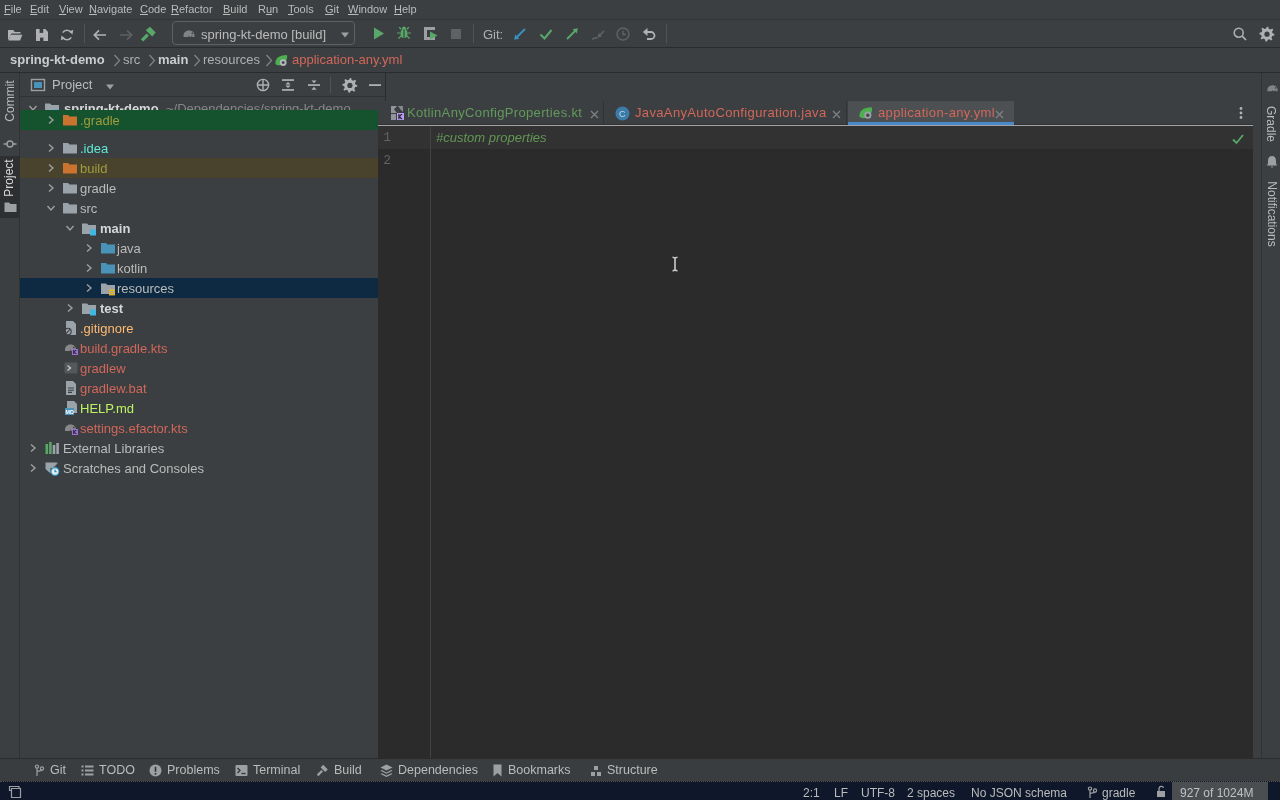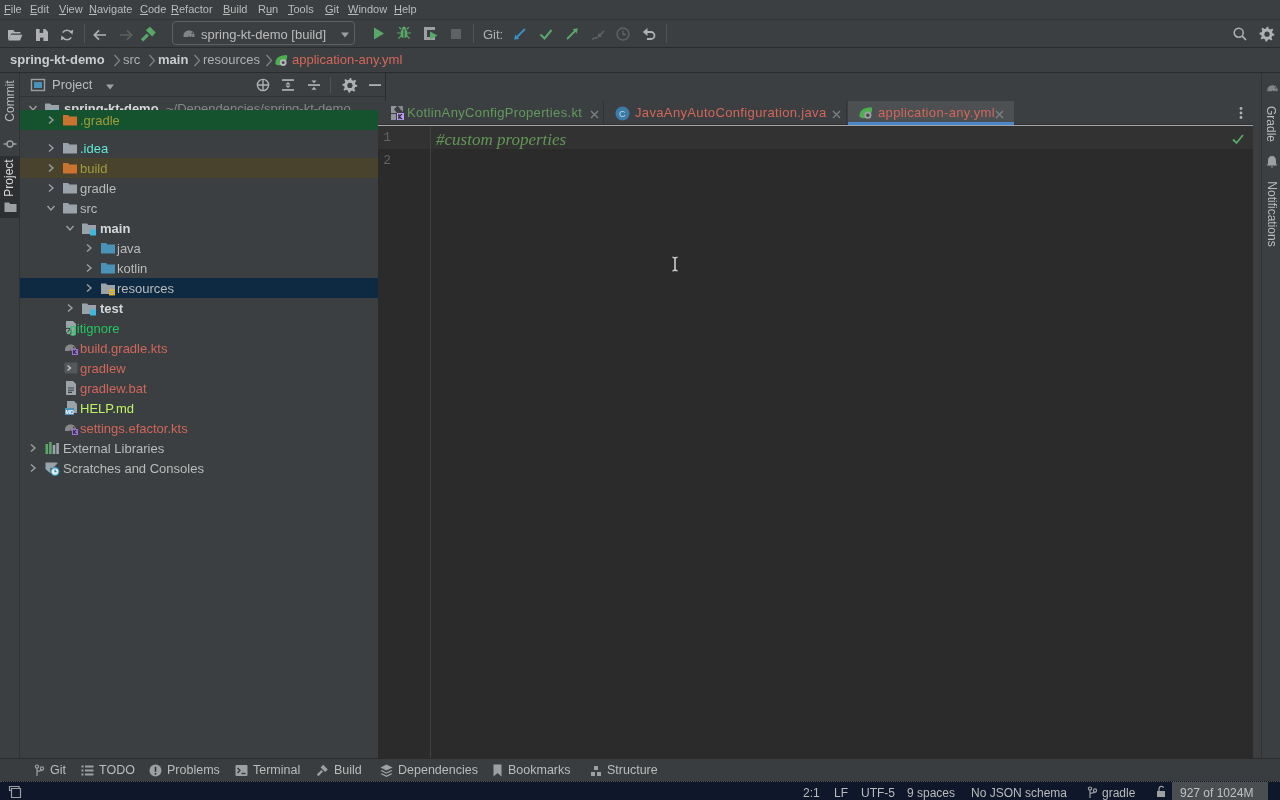--- a/index.html
+++ b/index.html
@@ -348,21 +348,21 @@
           </svg>
         <span class="lbl" style="left:80px;font-weight:bold;color:#d4d8da">test</span>
       </div>
 
       <div class="row" style="top:220px">
         <svg class="ic" style="left:43px" width="16" height="16" viewBox="0 0 16 16">
             <path fill="#9aa2aa" d="M3 1 H10 L13 4 V15 H3 Z"></path>
             <circle cx="5" cy="11.5" r="3.2" fill="none" stroke="#3c3f41" stroke-width="1.1"></circle>
             <path stroke="#3c3f41" stroke-width="1.1" d="M2.8 13.8 L7.2 9.2"></path>
           </svg>
-        <span class="lbl" style="left:46px;color:#22c55e">.gitignore</span>
+        <span class="lbl" style="left:60px;color:#fdba74">.gitignore</span>
       </div>
 
       <div class="row" style="top:240px">
         <svg class="ic" style="left:43px" width="16" height="16" viewBox="0 0 16 16">
             <path fill="#87888a" d="M2 9.5 C2 6.5 4.5 4.5 7.5 4.5 C11 4.5 13 6.8 13 9.5 L13 11 L11 11 L10.3 9.8 L9.5 11 L8.3 11 L7.5 9.8 L6.7 11 L2 11 Z"></path>
             <circle cx="10.9" cy="7.3" r="0.9" fill="#3c3f41"></circle>
             <path fill="#9b6dd6" d="M9 9 H15 V15 H9 Z"></path>
             <path fill="#2b2b2b" d="M10.2 10 V14 H11.2 V12.8 L12.4 14 H13.8 L11.8 12 L13.8 10 H12.4 L11.2 11.2 V10 Z"></path>
           </svg>
         <span class="lbl" style="left:60px;color:#d1675a">build.gradle.kts</span>
@@ -484,21 +484,21 @@
             <circle cx="7" cy="7" r="1.4"></circle>
             <circle cx="7" cy="11.5" r="1.4"></circle>
           </g>
         </svg>
     </div>
     <div id="edbody">
       <div id="caretline"></div>
       <div id="gutter-sep"></div>
       <span class="lnum" style="left:0;top:4px">1</span>
       <span class="lnum" style="left:0;top:27px">2</span>
-      <span class="abs" style="left:58px;top:4px;font-family:Liberation Serif, serif;font-style:italic;font-size:17px;color:#629755;white-space:pre;">#custom properties</span>
+      <span class="abs" style="left:58px;top:4px;font-family:Liberation Sans, sans-serif;font-style:italic;font-size:13px;color:#629755;white-space:pre;">#custom properties</span>
       <svg class="abs" style="left:853px;top:6px" width="14" height="14" viewBox="0 0 14 14">
           <path fill="none" stroke="#59a869" stroke-width="1.8" d="M2 7.5 L5.5 11 L12 3"></path>
         </svg>
       <svg class="abs" style="left:291px;top:130px" width="12" height="16" viewBox="0 0 12 16">
           <g stroke="#c8cccf" stroke-width="1.6" fill="none">
             <path d="M6 2 V14 M3.5 1.2 C4.5 1.2 5.5 1.6 6 2.4 C6.5 1.6 7.5 1.2 8.5 1.2 M3.5 14.8 C4.5 14.8 5.5 14.4 6 13.6 C6.5 14.4 7.5 14.8 8.5 14.8"></path>
           </g>
         </svg>
     </div>
     <div id="docstrip">
@@ -570,22 +570,22 @@
         </g>
       </svg>Structure</span>
 </div>
 
 <div id="statusbar">
   <svg class="abs" style="left:8px;top:3px" width="14" height="14" viewBox="0 0 14 14">
       <path fill="none" stroke="#9da0a2" stroke-width="1.2" d="M3.5 3.5 H12.5 V12.5 H3.5 Z M3.5 5.5 H1.5 V1.5 H11 V3.5"></path>
     </svg>
   <span style="left:803px">2:1</span>
   <span style="left:834px">LF</span>
-  <span style="left:861px">UTF-5</span>
-  <span style="left:907px">9 spaces</span>
+  <span style="left:861px">UTF-8</span>
+  <span style="left:907px">2 spaces</span>
   <span style="left:971px">No JSON schema</span>
   <svg class="abs" style="left:1086px;top:4px" width="12" height="13" viewBox="0 0 12 13">
       <g fill="none" stroke="#9da0a2" stroke-width="1.2">
         <circle cx="4" cy="2.6" r="1.6"></circle>
         <circle cx="9" cy="4.5" r="1.6"></circle>
         <path d="M4 4.2 V12 M4 8 C4 6 9 7.5 9 6.1"></path>
       </g>
     </svg>
   <span style="left:1102px">gradle</span>
   <svg class="abs" style="left:1155px;top:3px" width="12" height="13" viewBox="0 0 12 13">

